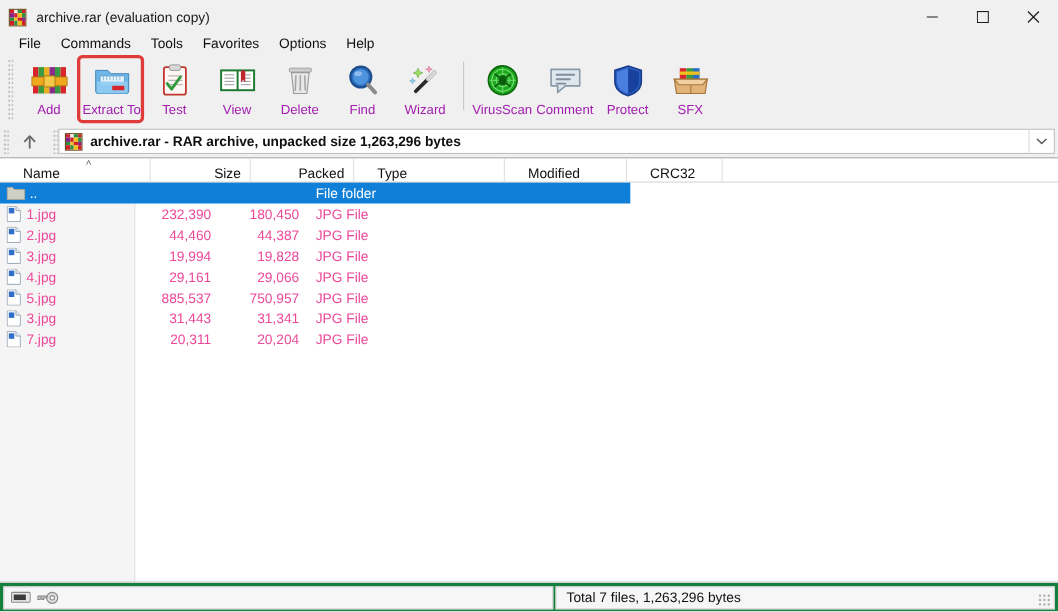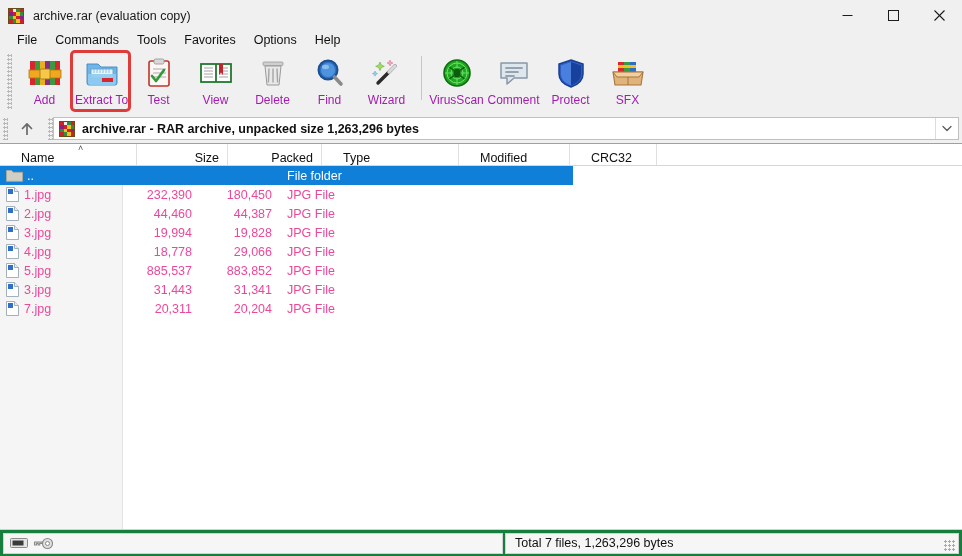--- a/index.html
+++ b/index.html
@@ -729,40 +729,40 @@
         <div class="c-name">
           <span class="fileico">
             <svg width="13" height="15" viewBox="0 0 13 15">
               <path d="M0.5 0.5 h8 l4 4 v10 H0.5 Z" fill="#ffffff" stroke="#9aa8b5" stroke-width="0.9"></path>
               <path d="M8.5 0.5 v4 h4" fill="#e8eef4" stroke="#9aa8b5" stroke-width="0.9"></path>
               <rect x="2" y="2" width="5" height="5" fill="#2f6fc8"></rect>
             </svg>
           </span>
           <span>4.jpg</span>
         </div>
-        <div class="c-size">18,778</div>
+        <div class="c-size">29,161</div>
         <div class="c-packed">29,066</div>
         <div class="c-type">JPG File</div>
         <div class="c-mod"></div>
         <div class="c-crc"></div>
       </div>
 
       <div class="row">
         <div class="c-name">
           <span class="fileico">
             <svg width="13" height="15" viewBox="0 0 13 15">
               <path d="M0.5 0.5 h8 l4 4 v10 H0.5 Z" fill="#ffffff" stroke="#9aa8b5" stroke-width="0.9"></path>
               <path d="M8.5 0.5 v4 h4" fill="#e8eef4" stroke="#9aa8b5" stroke-width="0.9"></path>
               <rect x="2" y="2" width="5" height="5" fill="#2f6fc8"></rect>
             </svg>
           </span>
           <span>5.jpg</span>
         </div>
         <div class="c-size">885,537</div>
-        <div class="c-packed">883,852</div>
+        <div class="c-packed">750,957</div>
         <div class="c-type">JPG File</div>
         <div class="c-mod"></div>
         <div class="c-crc"></div>
       </div>
 
       <div class="row">
         <div class="c-name">
           <span class="fileico">
             <svg width="13" height="15" viewBox="0 0 13 15">
               <path d="M0.5 0.5 h8 l4 4 v10 H0.5 Z" fill="#ffffff" stroke="#9aa8b5" stroke-width="0.9"></path>

